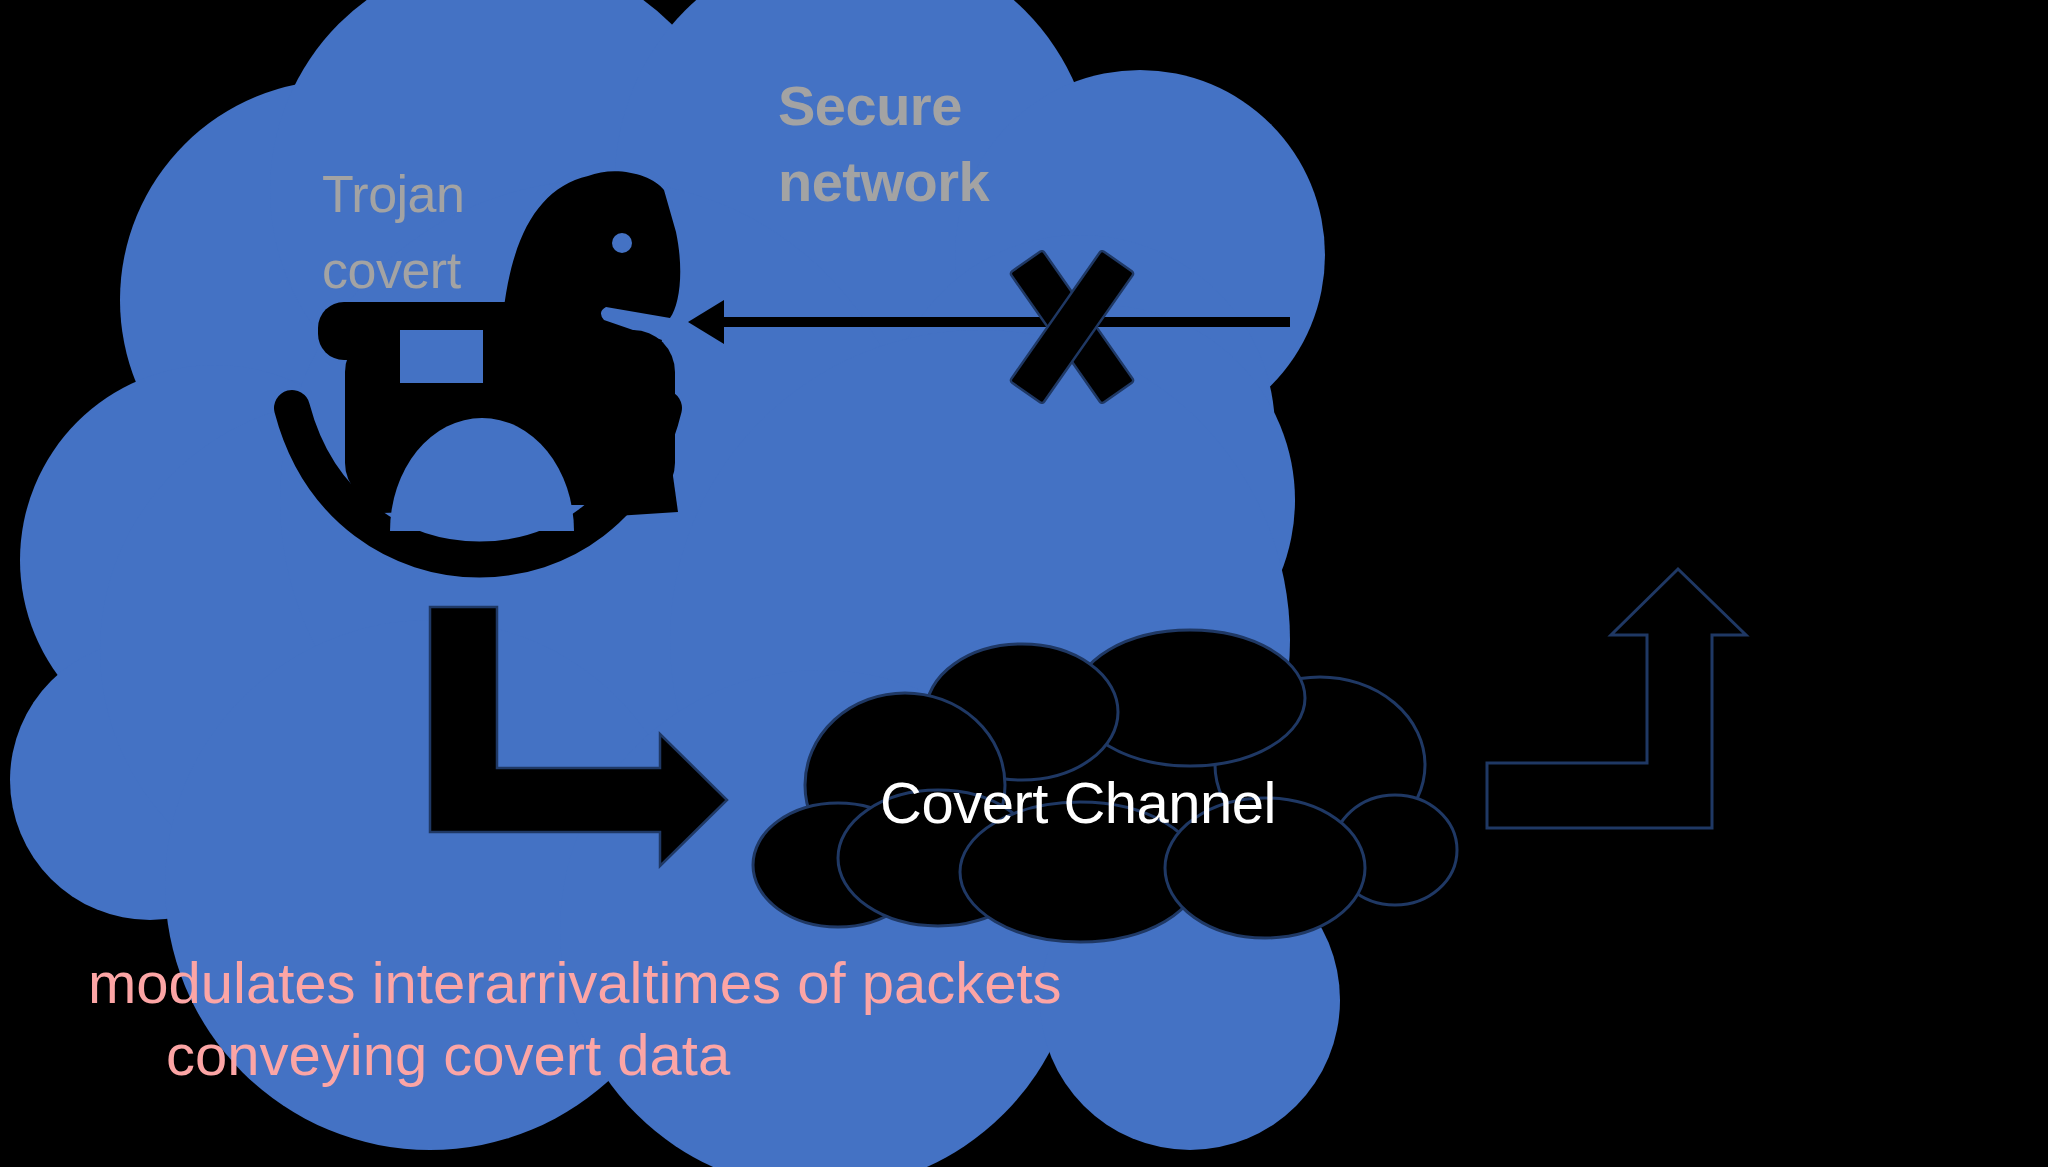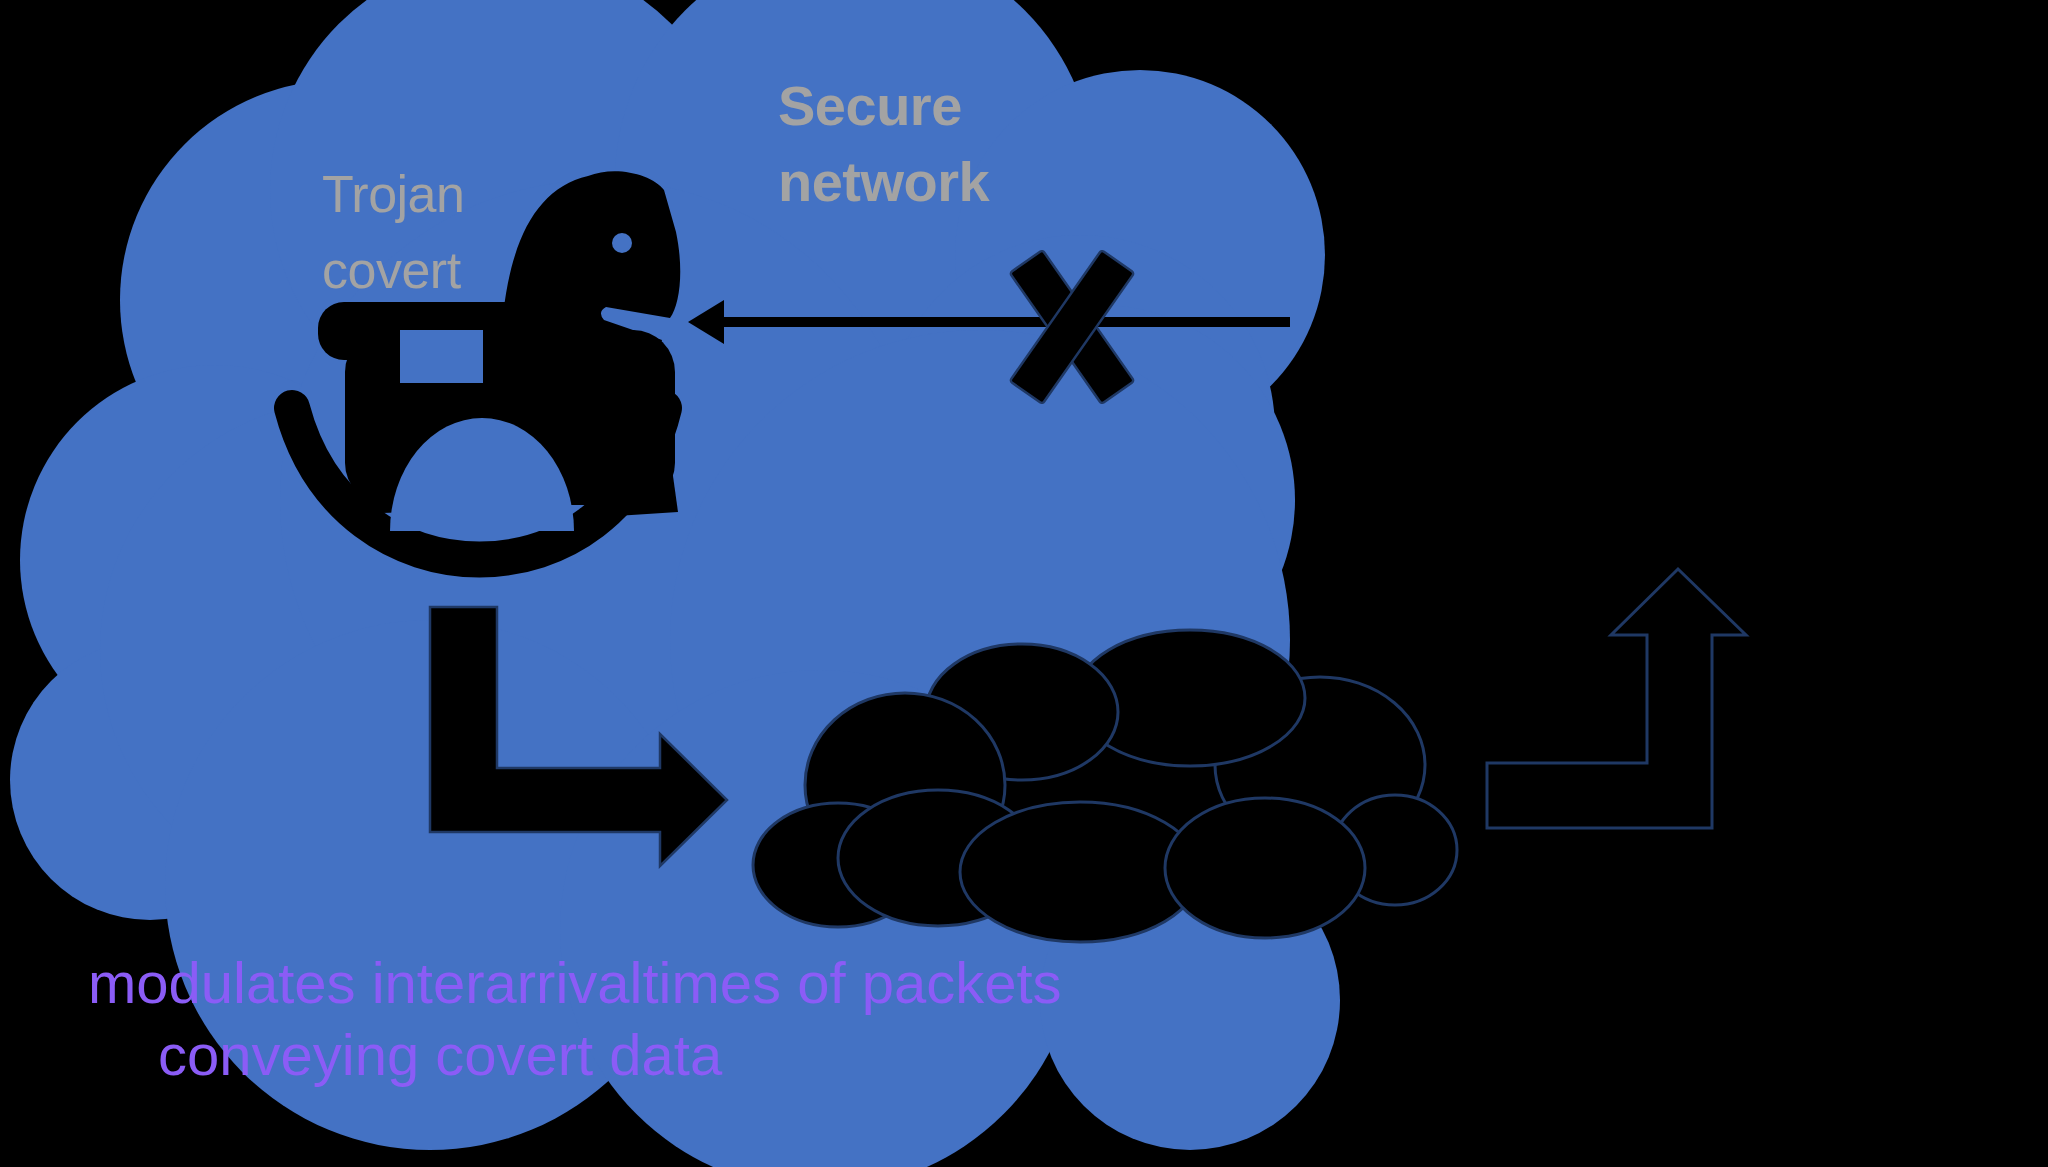--- a/index.html
+++ b/index.html
@@ -26,24 +26,24 @@
     font-size:56px;line-height:76px;font-weight:700;
   }
   .label-covert{
     left:858px;top:772px;width:440px;
     font-size:58px;line-height:62px;font-weight:400;
     color:#fff;text-align:center;white-space:nowrap;
   }
   .caption-line{
     position:absolute;
     font-size:58px;line-height:62px;font-weight:400;
-    white-space:nowrap;color:#8b5cf6;
+    white-space:nowrap;color:#fca5a5;
   }
   .caption-1{left:88px;top:952px;}
-  .caption-2{left:158px;top:1024px;}
+  .caption-2{left:166px;top:1024px;}
 </style>
 </head>
 <body>
 
 <div id="stage">
 
   <svg id="scene-svg" width="2048" height="1167" viewBox="0 0 2048 1167">
 
     <g fill="#4472C4">
       <circle cx="340" cy="300" r="220"></circle>
@@ -119,18 +119,19 @@
 
     <path d="M 1487 763 L 1647 763 L 1647 635 L 1611 635 L 1678 569 L 1746 635 L 1712 635 L 1712 828 L 1487 828 Z" fill="#000" stroke="#1F3864" stroke-width="3" stroke-linejoin="miter"></path>
   </svg>
 
   <div class="label label-trojan">Trojan
 covert</div>
 
   <div class="label label-secure">Secure
 network</div>
 
+  <div class="label label-covert">Covert Channel</div>
 
   <div class="caption-line caption-1">modulates interarrivaltimes of packets</div>
 
   <div class="caption-line caption-2">conveying covert data</div>
 
 </div>
 
 </body></html>

